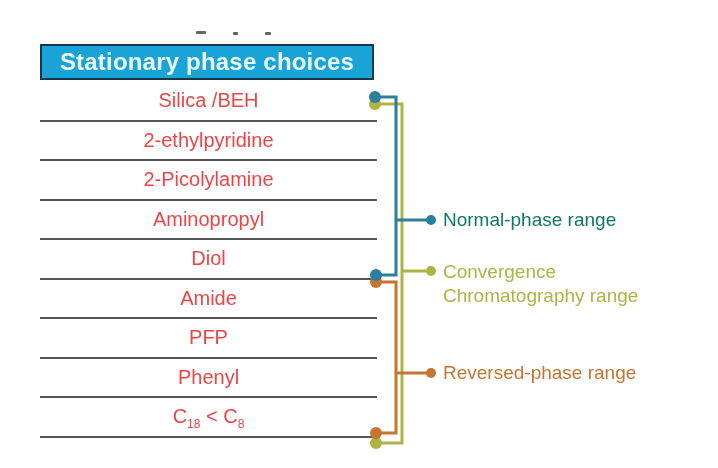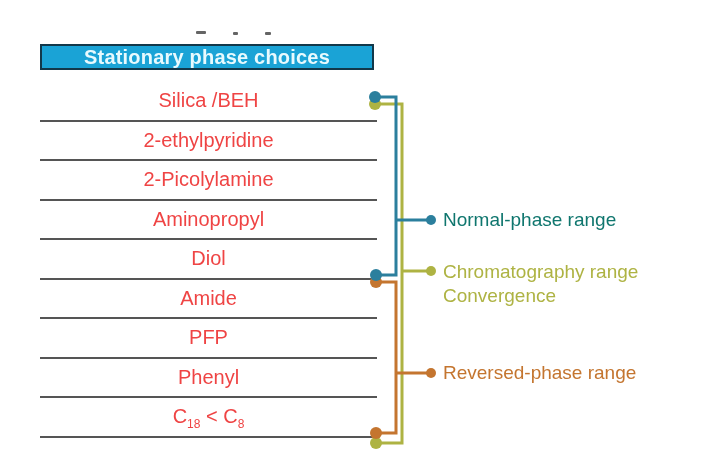--- a/index.html
+++ b/index.html
@@ -13,25 +13,25 @@
   }
   
   .remnant { position: absolute; background: #4a4a4a; border-radius: 1px; opacity: .85; }
   .r1 { left: 196px; top: 31px; width: 10px; height: 3px; }
   .r2 { left: 233px; top: 32px; width: 5px;  height: 3px; }
   .r3 { left: 265px; top: 32px; width: 6px;  height: 3px; }
 
   .header {
     position: absolute;
     left: 40px; top: 44px;
-    width: 334px; height: 26px;
+    width: 334px; height: 36px;
     box-sizing: border-box;
     border: 2px solid;
     display: flex; align-items: center; justify-content: center;
-    font-size: 20px; font-weight: bold;
+    font-size: 24px; font-weight: bold;
     letter-spacing: 0.2px;
   }
 
   .rows {
     position: absolute;
     left: 40px; top: 82px;
     width: 337px;
   }
   .row {
     box-sizing: border-box;
@@ -124,19 +124,19 @@
       <path d="M396 220 H431" fill="none"></path>
       <circle cx="375" cy="97" r="6" stroke="none"></circle>
       <circle cx="376" cy="275" r="6" stroke="none"></circle>
       <circle cx="431" cy="220" r="5" stroke="none"></circle>
     </g>
   </svg>
 
   <div class="range-label lbl-normal" style="color: #0f766e;">Normal-phase range</div>
 
   <div class="range-label lbl-convergence" style="color: rgb(174, 179, 67);">
+    <span>Convergence</span>
     <span>Chromatography range</span>
-    <span>Convergence</span>
   </div>
 
   <div class="range-label lbl-reversed" style="color: rgb(196, 117, 47);">Reversed-phase range</div>
 
 </div>
 
 </body></html>

